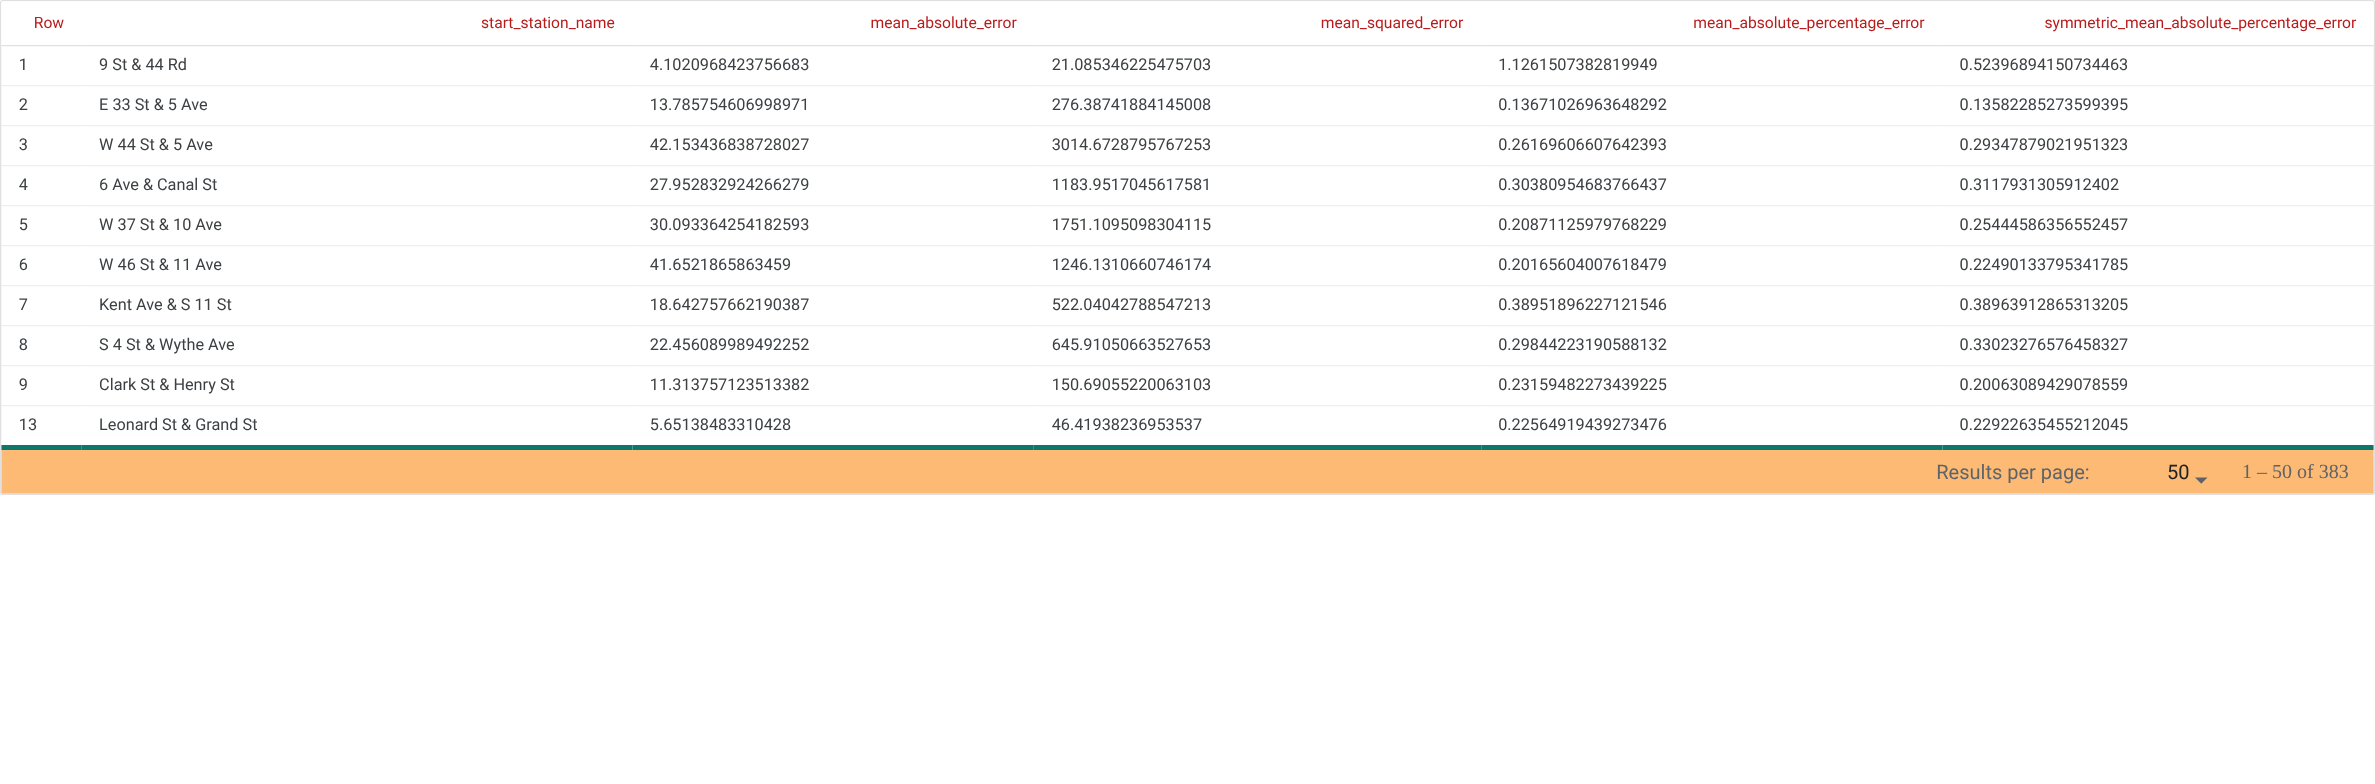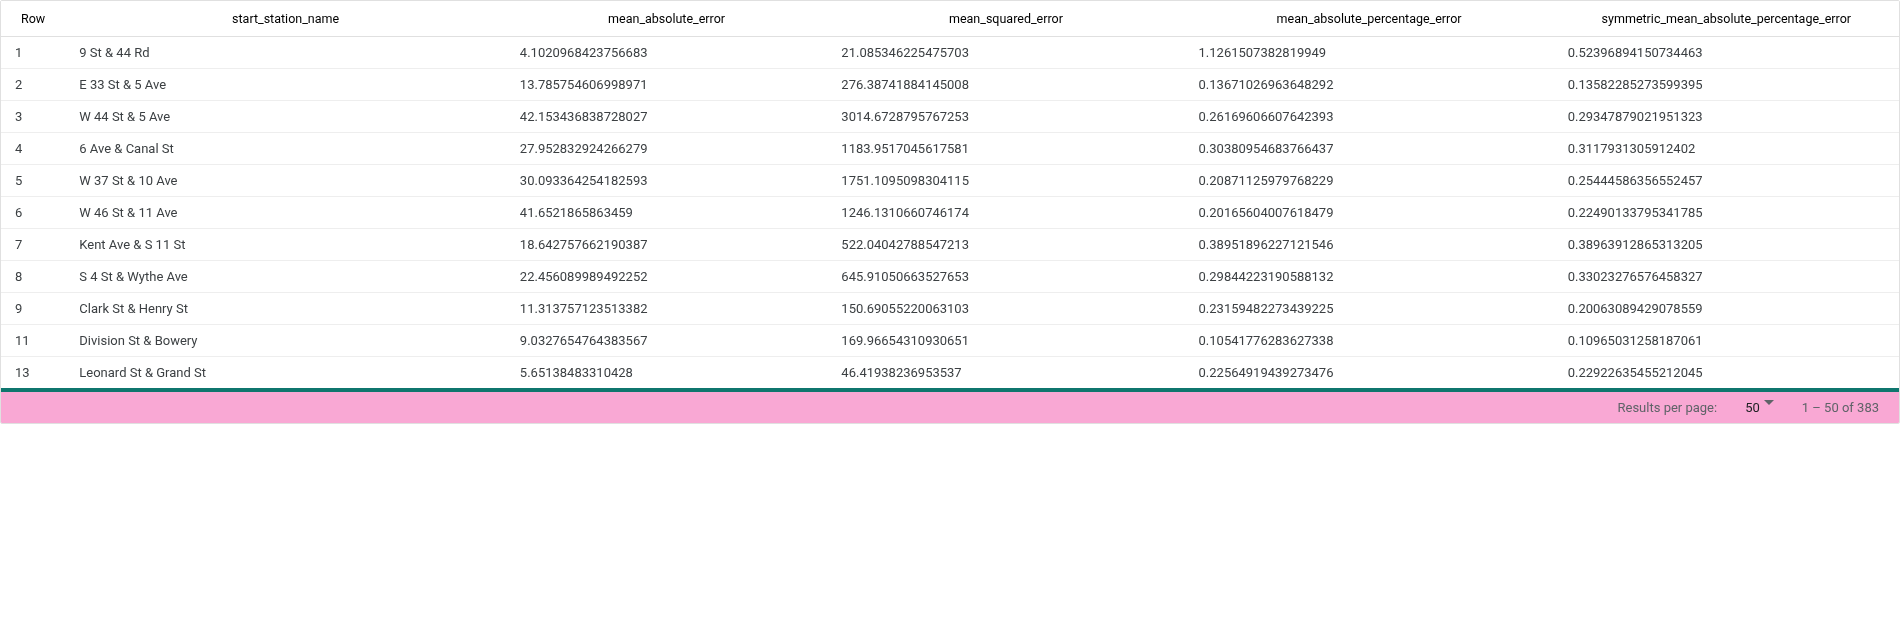--- a/index.html
+++ b/index.html
@@ -17,23 +17,23 @@
     border: 1px solid #e0e0e0;
     border-radius: 2px;
     overflow: hidden;
   }
   table {
     width: 100%;
     border-collapse: collapse;
     table-layout: fixed;
   }
   thead th {
-    text-align: center;
+    text-align: right;
     font-weight: 400;
-    color: #000000;
+    color: #b91c1c;
     padding: 10px 14px;
     border-bottom: 1px solid #e0e0e0;
     font-size: 12.5px;
     white-space: nowrap;
     overflow: hidden;
     text-overflow: ellipsis;
     background: #fff;
   }
   tbody td {
     padding: 8px 14px;
@@ -52,34 +52,35 @@
   .col-mae   { width: 270px; }
   .col-mse   { width: 300px; }
   .col-mape  { width: 310px; }
   .col-smape { width: 290px; }
 
   .footer {
     display: flex;
     justify-content: flex-end;
     align-items: center;
     padding: 8px 20px;
-    font-size: 13px;
+    font-size: 16px;
     color: #5f6368;
     gap: 28px;
-    background: #f9a8d4;
+    background: #fdba74;
   }
   .footer .rpp-label { color: #5f6368; }
   .footer .rpp-value {
     color: #202124;
     display: inline-flex;
-    align-items: flex-start;
+    align-items: flex-end;
     gap: 4px;
     cursor: pointer;
-  }
-  .footer .range { color: #5f6368; }
+    margin-left: 34px;
+  }
+  .footer .range { color: #5f6368; font-family: Liberation Serif, serif; }
   .caret {
     width: 0; height: 0;
     border-left: 5px solid transparent;
     border-right: 5px solid transparent;
     border-top: 5px solid #5f6368;
     display: inline-block;
   }
 </style>
 </head>
 <body>
@@ -171,28 +172,20 @@
         </tr>
         <tr>
           <td>9</td>
           <td>Clark St &amp; Henry St</td>
           <td>11.313757123513382</td>
           <td>150.69055220063103</td>
           <td>0.23159482273439225</td>
           <td>0.20063089429078559</td>
         </tr>
         <tr>
-          <td>11</td>
-          <td>Division St &amp; Bowery</td>
-          <td>9.0327654764383567</td>
-          <td>169.96654310930651</td>
-          <td>0.10541776283627338</td>
-          <td>0.10965031258187061</td>
-        </tr>
-        <tr>
           <td>13</td>
           <td>Leonard St &amp; Grand St</td>
           <td>5.65138483310428</td>
           <td>46.41938236953537</td>
           <td>0.22564919439273476</td>
           <td>0.22922635455212045</td>
         </tr>
       </tbody>
   </table>
   <div class="footer">

